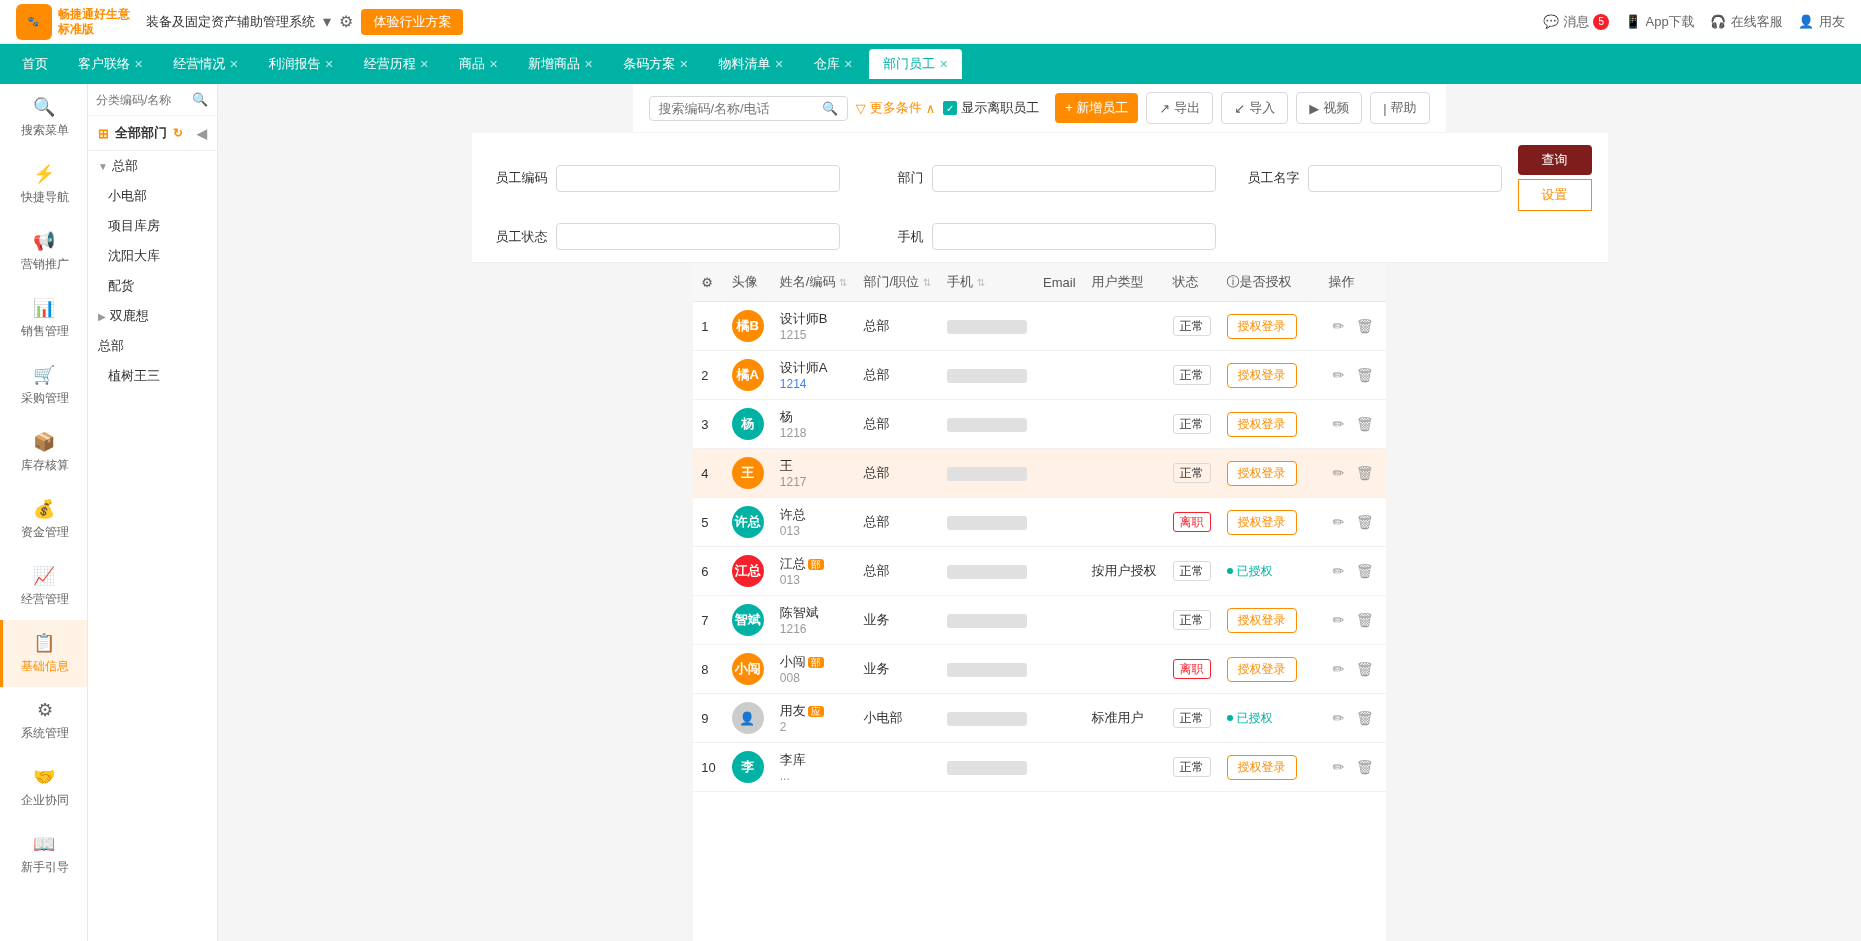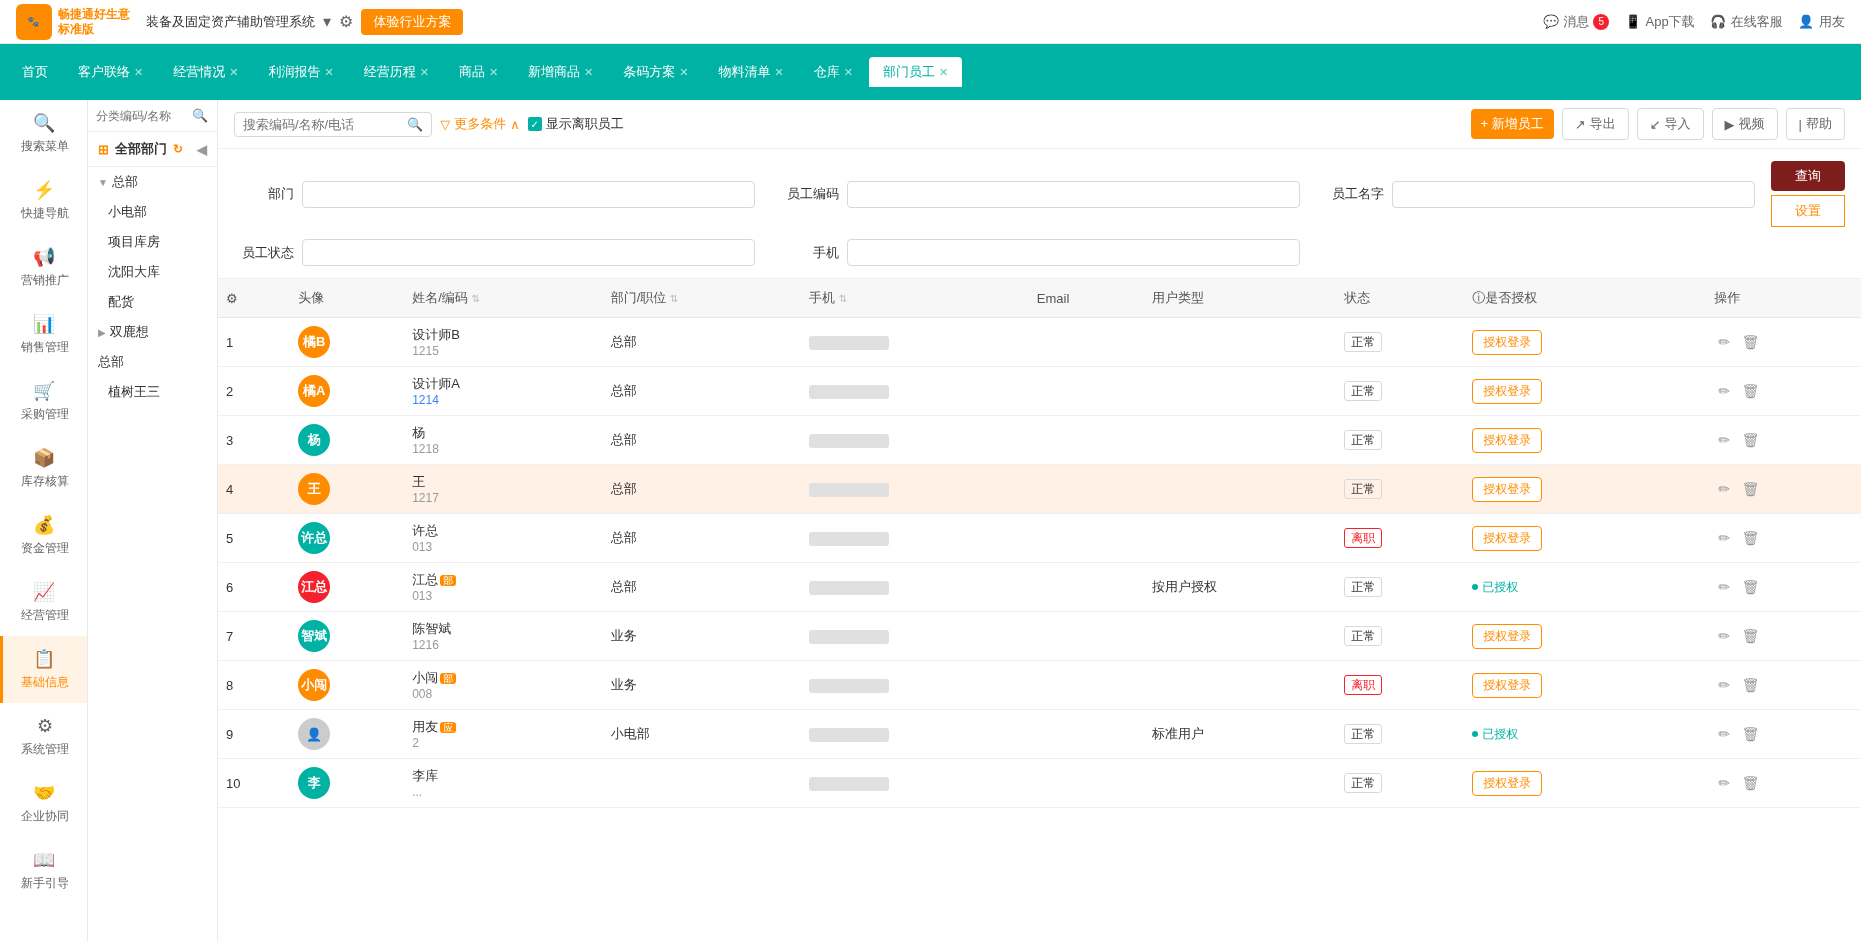--- a/index.html
+++ b/index.html
@@ -18,21 +18,21 @@
     .system-title { font-size: 13px; color: #333; margin-left: 8px; }
     .top-bar-right { display: flex; align-items: center; gap: 16px; font-size: 13px; color: #666; }
     .top-bar-right span { cursor: pointer; display: flex; align-items: center; gap: 4px; }
     .badge { background: #f5222d; color: #fff; border-radius: 50%; width: 16px; height: 16px; font-size: 10px; display: inline-flex; align-items: center; justify-content: center; }
     .btn-experience { background: #ff8c00; color: #fff; border: none; border-radius: 4px; padding: 4px 12px; cursor: pointer; font-size: 13px; }
     .gear-icon { color: #666; cursor: pointer; font-size: 16px; }
 
     
     .nav-tabs {
       background: #00b2a3; display: flex; align-items: center;
-      height: 56px; padding: 0 8px; gap: 2px;
+      height: 40px; padding: 0 8px; gap: 2px;
     }
     .nav-tab {
       color: #fff; padding: 6px 14px; cursor: pointer; font-size: 13px;
       border-radius: 4px 4px 0 0; display: flex; align-items: center; gap: 4px;
       white-space: nowrap;
     }
     .nav-tab.active { background: #fff; color: #00b2a3; }
     .nav-tab .close { font-size: 11px; color: inherit; opacity: 0.7; }
 
     
@@ -50,21 +50,21 @@
     .dept-item { padding: 6px 10px 6px 20px; cursor: pointer; font-size: 13px; color: #333; display: flex; align-items: center; gap: 4px; }
     .dept-group-label { padding: 6px 10px; font-size: 13px; color: #333; cursor: pointer; display: flex; align-items: center; gap: 4px; }
 
     
     .left-nav { width: 88px; background: #fff; border-right: 1px solid #e8e8e8; flex-shrink: 0; }
     .left-nav-item { display: flex; flex-direction: column; align-items: center; padding: 12px 4px; cursor: pointer; font-size: 12px; color: #666; gap: 4px; border-left: 3px solid transparent; }
     .left-nav-item.active { color: #ff8c00; background: #fff3e6; border-left: 3px solid #ff8c00; }
     .left-nav-item .nav-icon { font-size: 18px; }
 
     
-    .content { flex: 1; display: flex; flex-direction: column; overflow: hidden; }
+    .content { flex: 1; display: flex; flex-direction: column; overflow: hidden; align-items: center; }
 
     
     .filter-bar { background: #fff; padding: 8px 16px; display: flex; align-items: center; gap: 8px; border-bottom: 1px solid #f0f0f0; }
     .search-input-wrap { display: flex; align-items: center; border: 1px solid #d9d9d9; border-radius: 4px; padding: 4px 8px; gap: 4px; }
     .search-input-wrap input { border: none; outline: none; font-size: 13px; width: 150px; }
     .more-filters { display: flex; align-items: center; gap: 4px; color: #ff8c00; cursor: pointer; font-size: 13px; }
     .show-resigned { display: flex; align-items: center; gap: 4px; font-size: 13px; color: #333; }
     .checkbox-checked { width: 14px; height: 14px; background: #00b2a3; border-radius: 2px; display: inline-flex; align-items: center; justify-content: center; color: #fff; font-size: 10px; }
     .btn-add { background: #ff8c00; color: #fff; border: none; border-radius: 4px; padding: 6px 10px; cursor: pointer; font-size: 13px; display: flex; align-items: center; gap: 4px; }
     .btn-outline { background: #fff; color: #666; border: 1px solid #d9d9d9; border-radius: 4px; padding: 6px 12px; cursor: pointer; font-size: 13px; display: flex; align-items: center; gap: 4px; }
@@ -303,30 +303,30 @@
         <span>视频</span>
       </button>
       <button class="btn-outline">
         <span>|</span>
         <span>帮助</span>
       </button>
     </div>
 
     <div class="adv-filter">
       <div class="filter-row">
+        <span class="filter-label">员工编码</span>
+        <input class="filter-input" type="text" style="">
+      </div>
+      <div class="filter-row">
         <span class="filter-label">部门</span>
         <div class="filter-select-wrap">
           <select>
             <option></option>
           </select>
         </div>
-      </div>
-      <div class="filter-row">
-        <span class="filter-label">员工编码</span>
-        <input class="filter-input" type="text" style="">
       </div>
       <div class="filter-row">
         <span class="filter-label">员工名字</span>
         <input class="filter-input" type="text" style="">
         <div style="display:flex;flex-direction:column;gap:4px;margin-left:8px;">
           <button class="btn-query">查询</button>
           <button class="btn-set">设置</button>
         </div>
       </div>
       <div class="filter-row">

